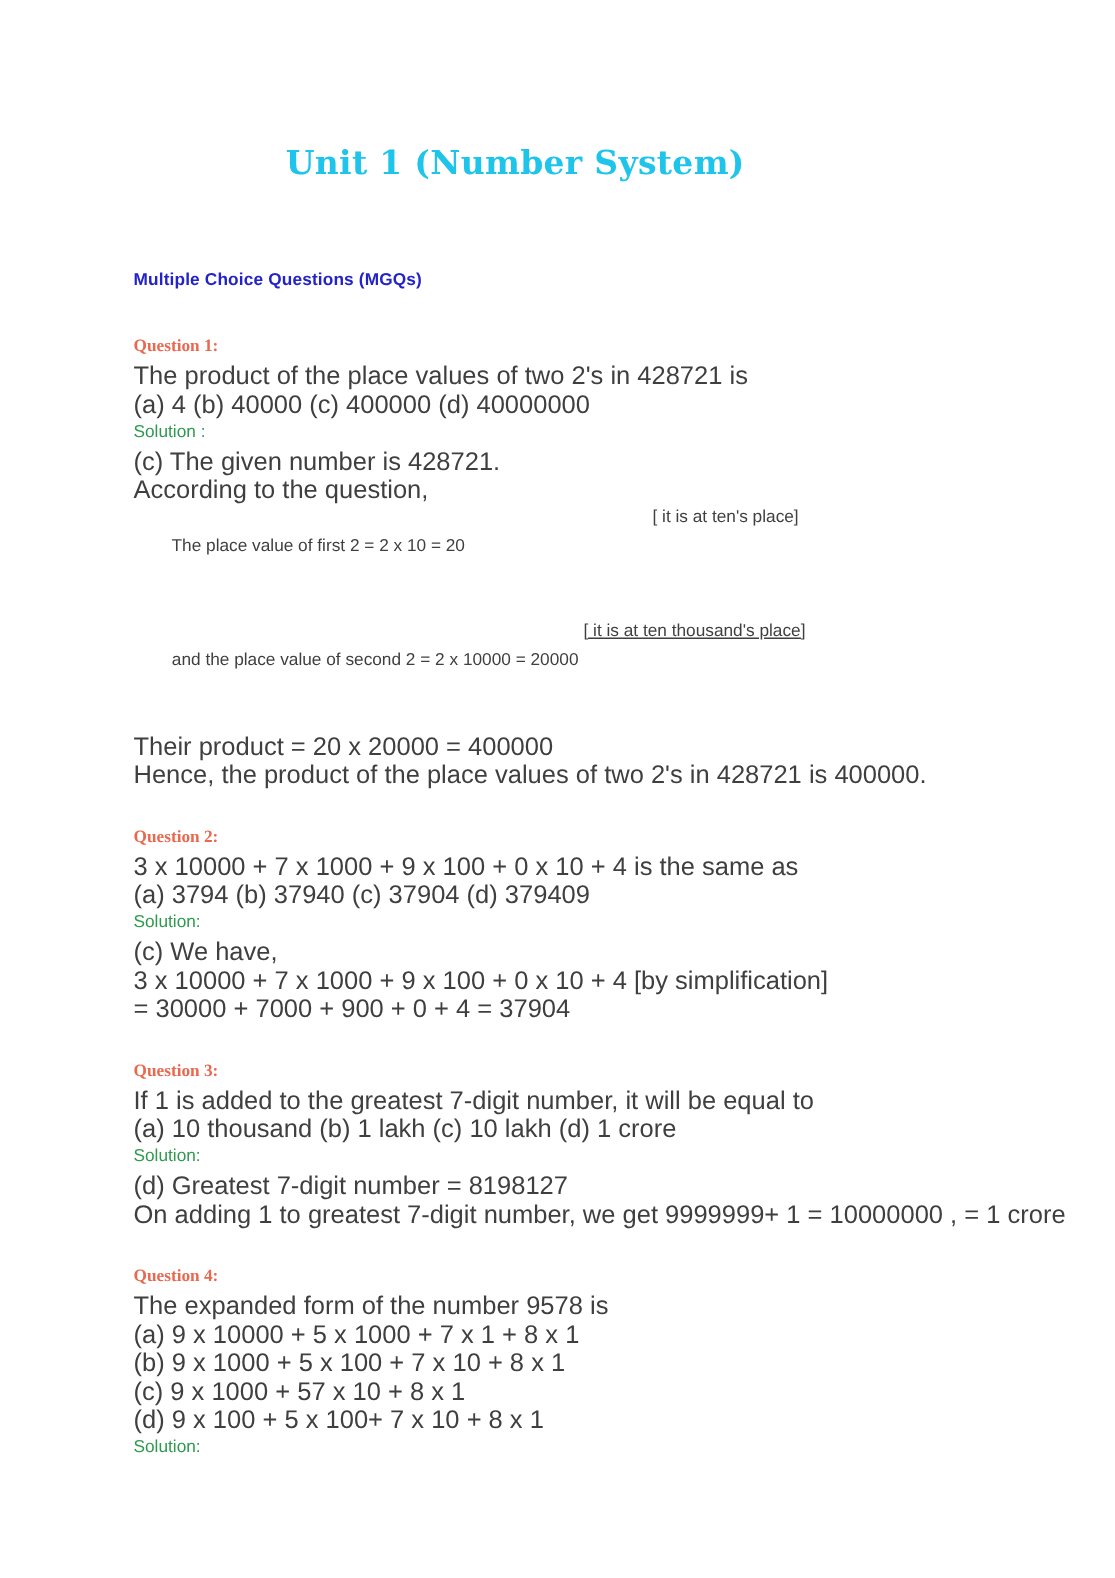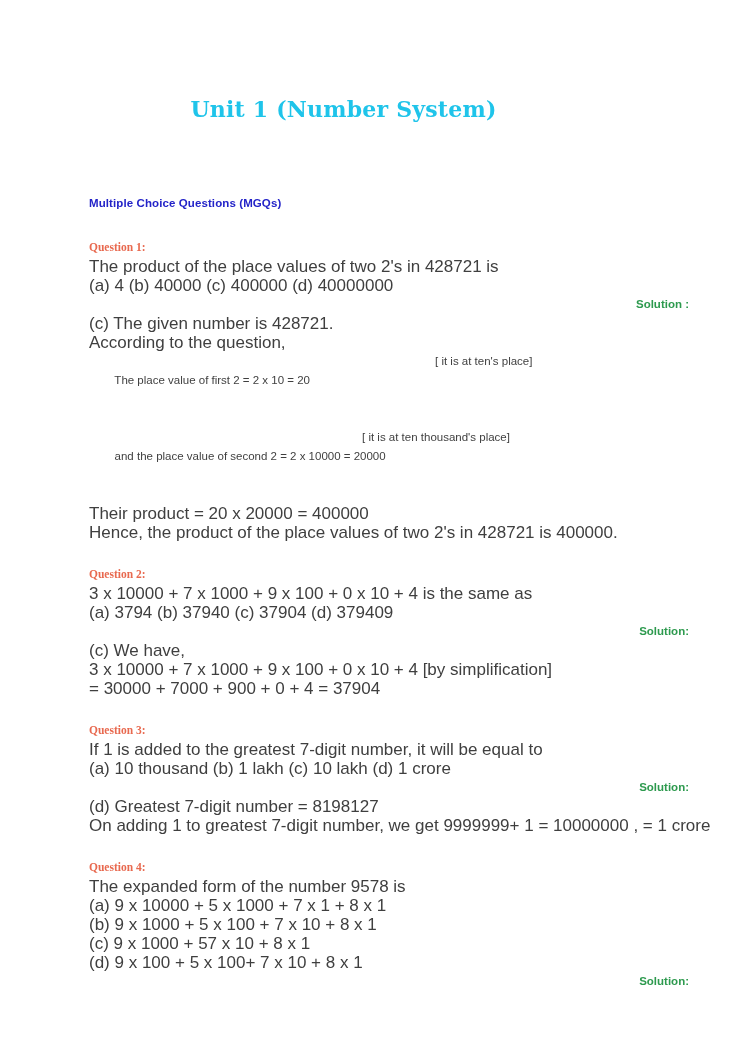--- a/index.html
+++ b/index.html
@@ -32,41 +32,40 @@
     position: absolute;
     left: 89px;
     top: 178px;
     width: 600px;
   }
   .section-heading {
     font-size: 11.5px;
     font-weight: bold;
     color: #2323c8;
     line-height: 18px;
-    margin: 16px 0 26px 0;
+    margin: 0 0 26px 0;
     letter-spacing: 0.1px;
   }
   .qblock {
     margin: 0 0 23px 0;
   }
   .q-heading {
     font-size: 11.5px;
     font-weight: bold;
     color: #e8694f;
     line-height: 19px;
     margin: 0;
     font-family: Liberation Serif, serif;
   }
   .sol-heading {
     font-size: 11.5px;
-    font-weight: bold;
+    font-weight: normal;
     color: #2d9a4e;
     line-height: 19px;
     margin: 0;
-    text-align: right;
   }
   .line {
     font-size: 17px;
     line-height: 19px;
     color: #3f3f3f;
     margin: 0;
     white-space: pre;
   }
   .line-note {
     position: relative;
@@ -76,22 +75,23 @@
     margin: 0;
     white-space: pre;
   }
   .note-1 {
     position: absolute;
     left: 346px;
     top: 0;
   }
   .note-2 {
     position: absolute;
-    left: 273px;
+    left: 300px;
     top: 0;
+    text-decoration: underline;
   }
 </style>
 </head>
 <body>
 
 <div class="page">
 
   <div class="doc-title">Unit 1 (Number System)</div>
 
   <div class="content">

